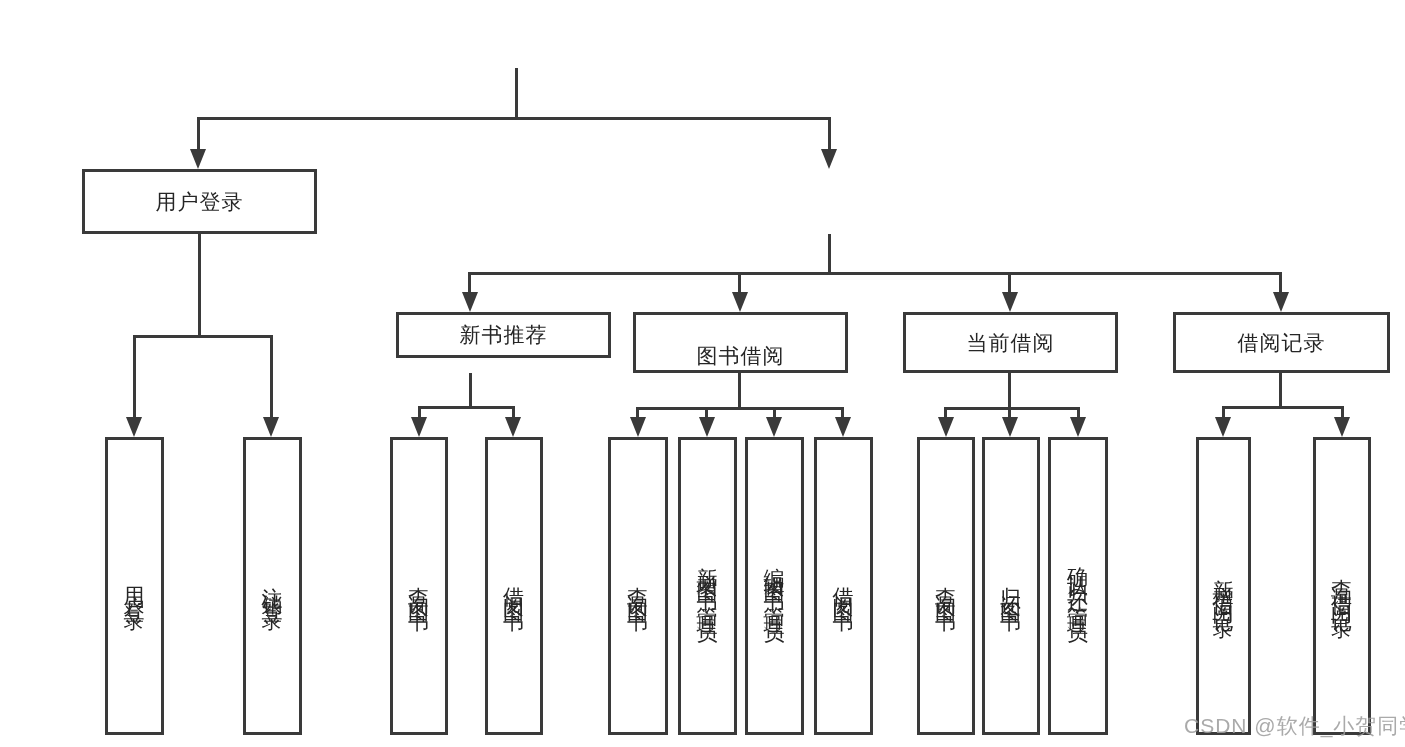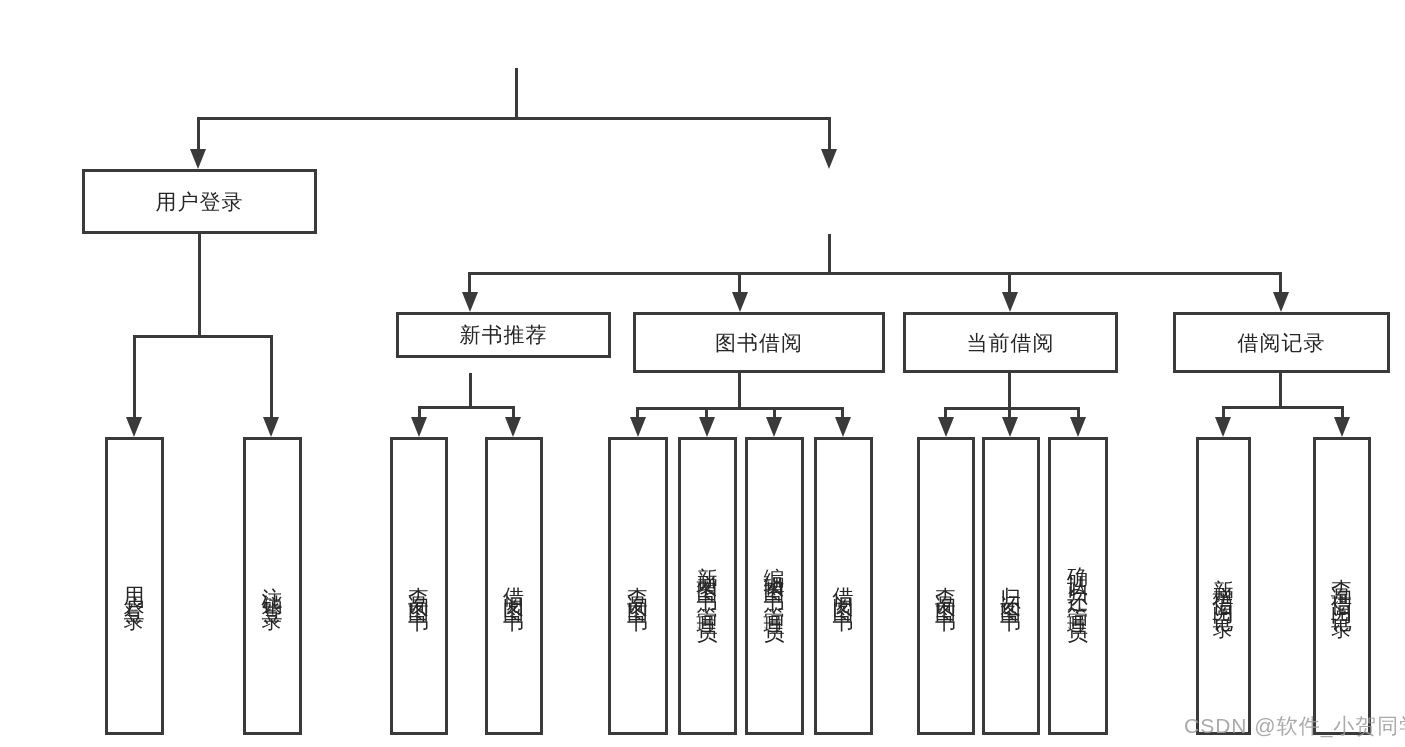--- a/index.html
+++ b/index.html
@@ -78,21 +78,21 @@
   <div class="line" style="left:738px;top:272px;width:3px;height:22px;"></div>
   <div class="ahead" style="left:732px;top:292px;"></div>
   <div class="line" style="left:1008px;top:272px;width:3px;height:22px;"></div>
   <div class="ahead" style="left:1002px;top:292px;"></div>
   <div class="line" style="left:1279px;top:272px;width:3px;height:22px;"></div>
   <div class="ahead" style="left:1273px;top:292px;"></div>
 
   <div class="node" style="left:352px;top:312px;width:215px;height:46px;margin-left:44px;">
     <span class="hlabel">新书推荐</span>
   </div>
-  <div class="node" style="left:633px;top:312px;width:252px;height:61px;">
+  <div class="node" style="left:633px;top:312px;width:215px;height:61px;align-items:flex-end;">
     <span class="hlabel">图书借阅</span>
   </div>
   <div class="node" style="left:903px;top:312px;width:215px;height:61px;">
     <span class="hlabel">当前借阅</span>
   </div>
   <div class="node" style="left:1173px;top:312px;width:217px;height:61px;">
     <span class="hlabel">借阅记录</span>
   </div>
 
   <div class="line" style="left:469px;top:373px;width:3px;height:35px;"></div>

